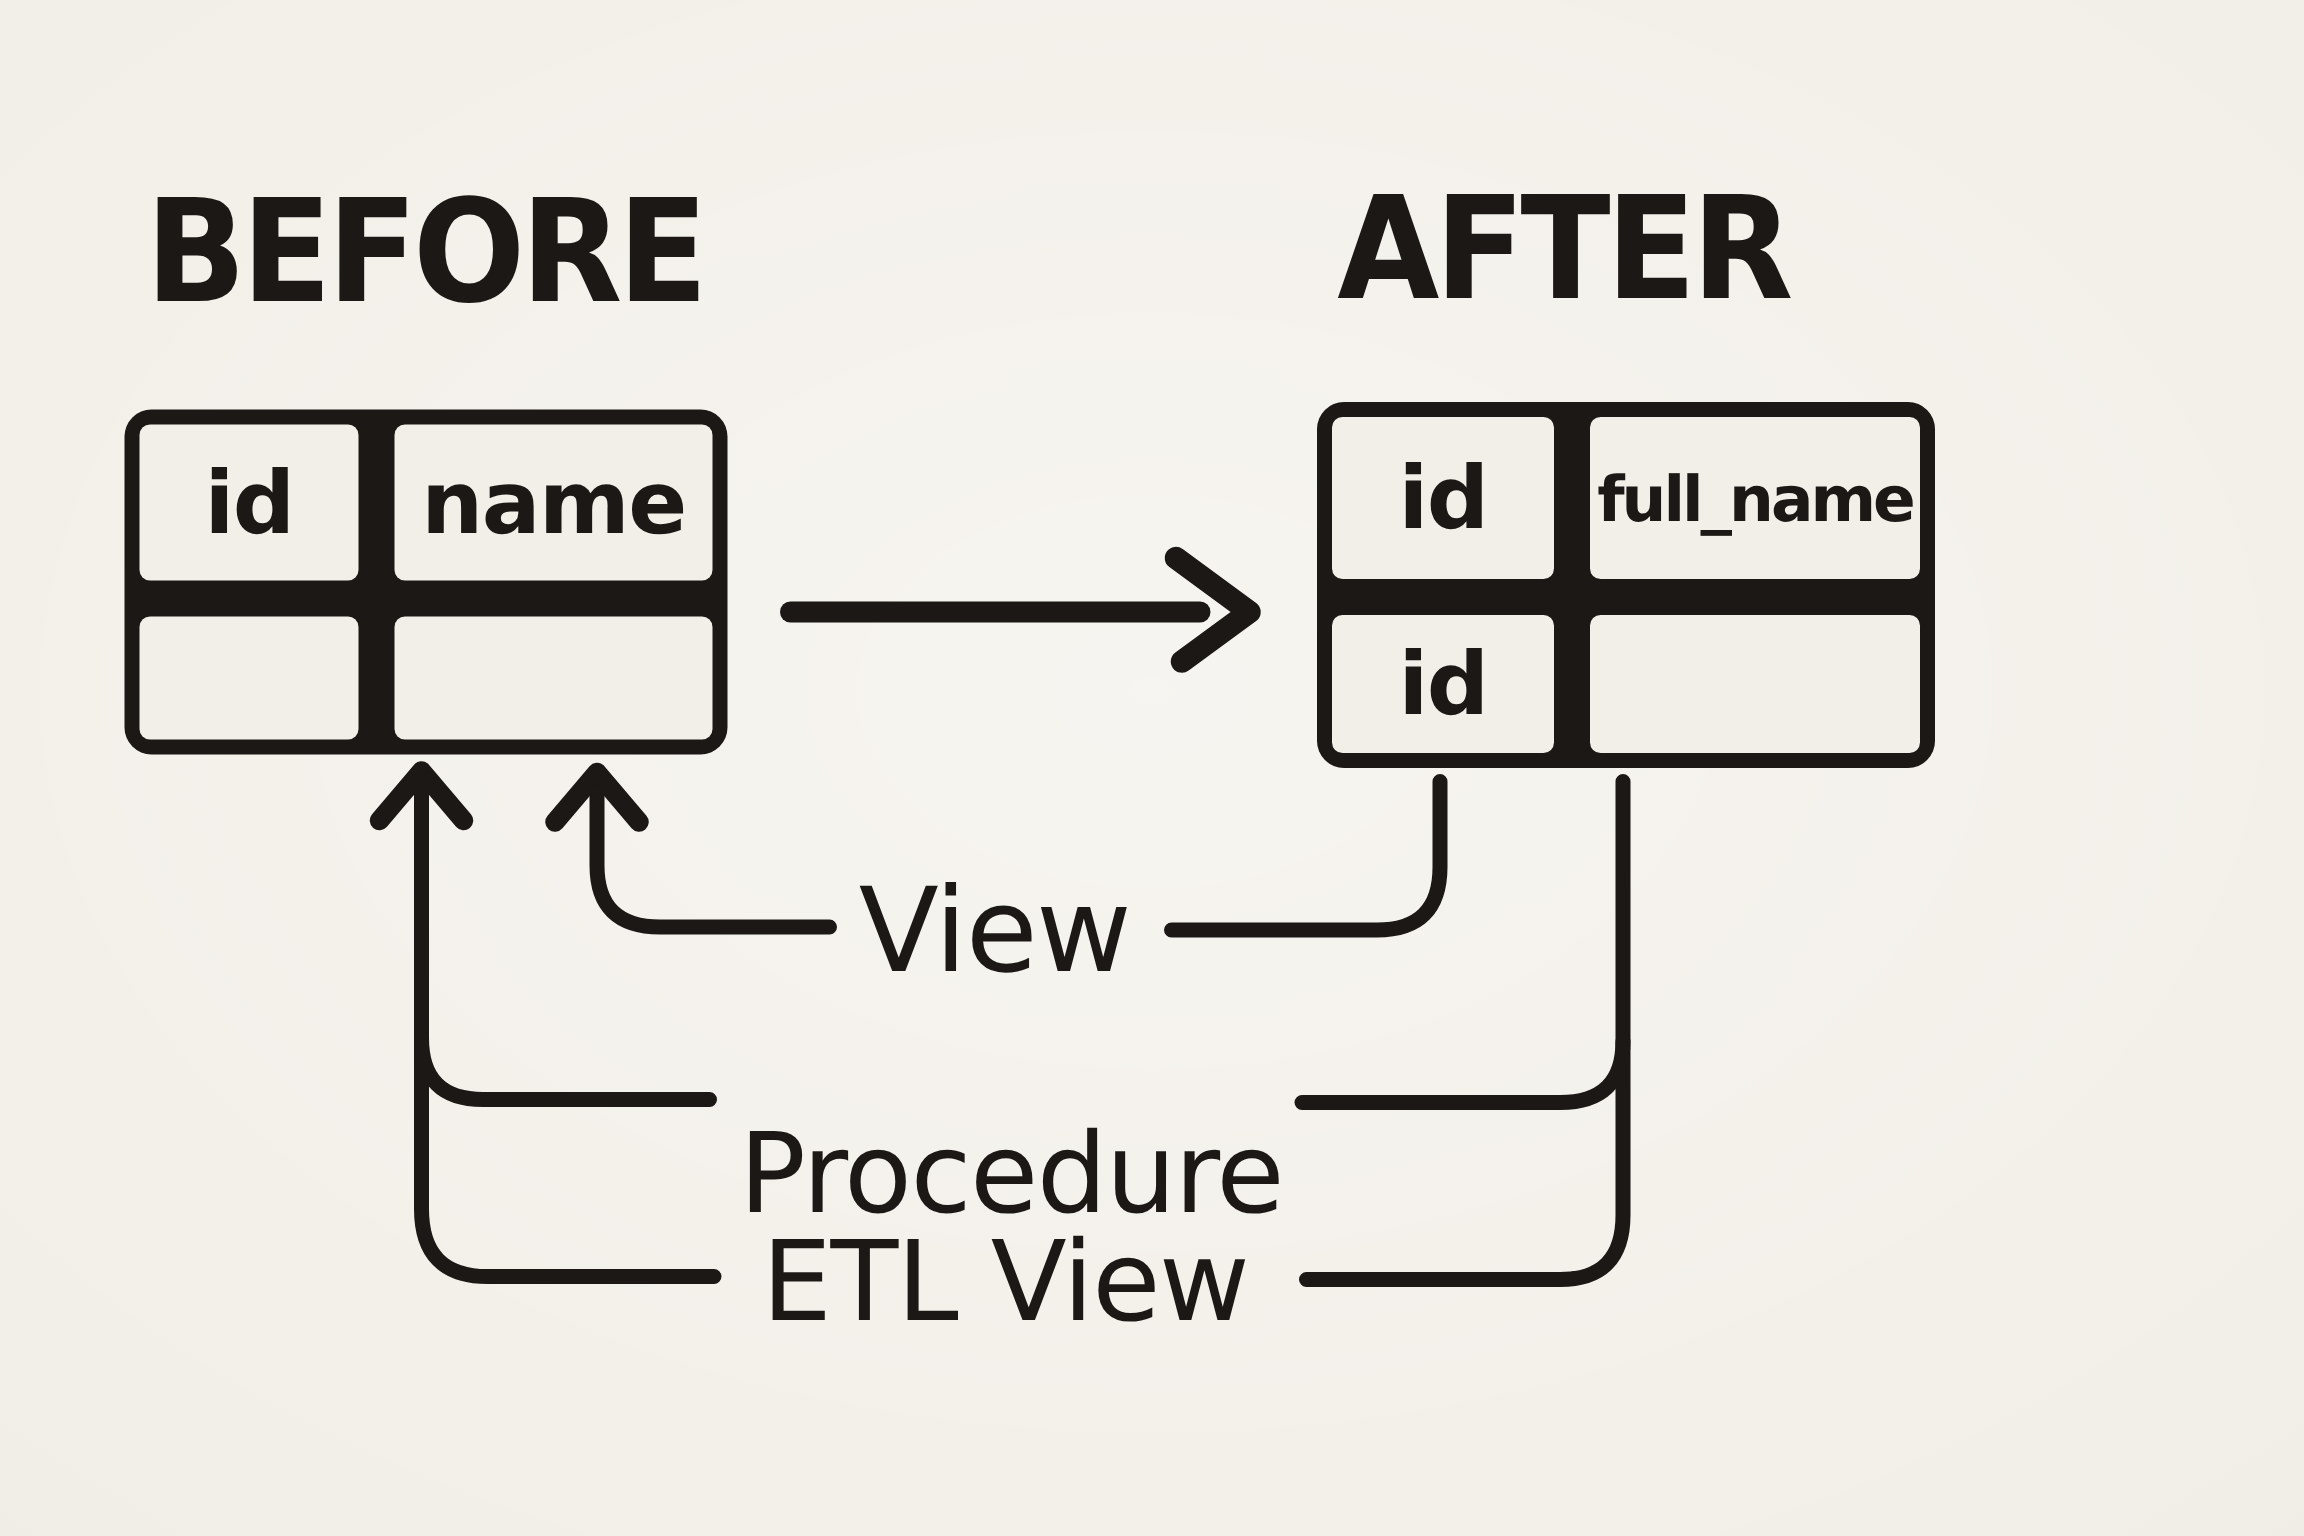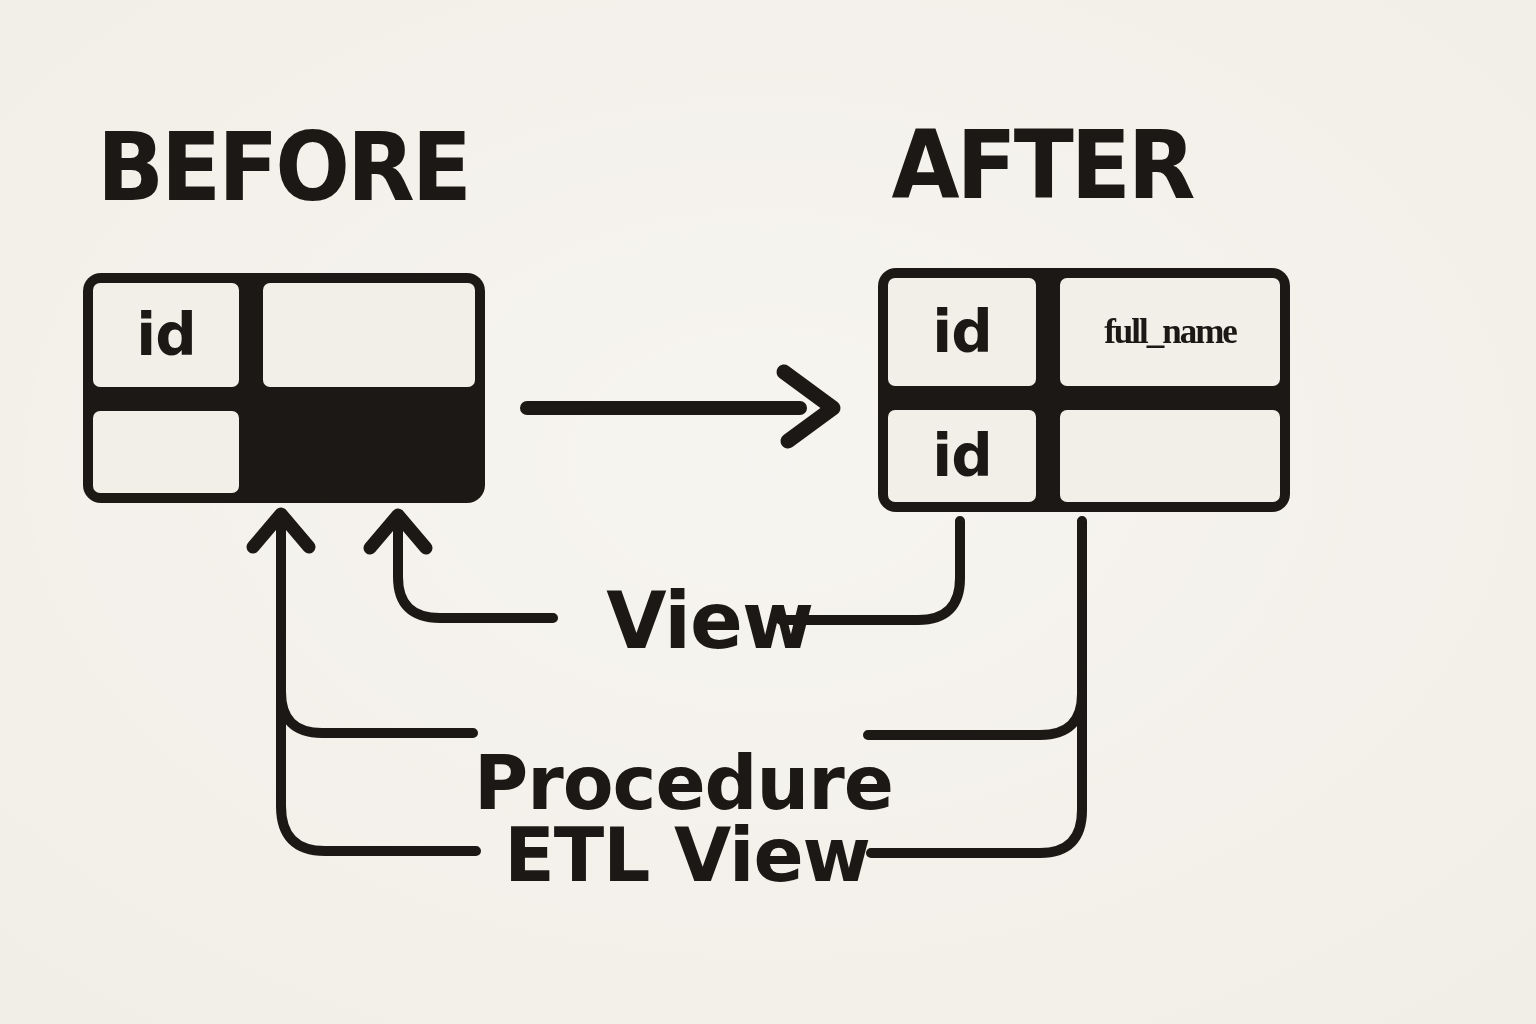--- a/index.html
+++ b/index.html
@@ -50,40 +50,40 @@
     background: var(--paper);
     border-radius: 7px;
     display: flex;
     align-items: center;
     justify-content: center;
     font-weight: 700;
     font-size: 58px;
     letter-spacing: -1px;
     white-space: nowrap;
   }
-  .cell.small-text { font-size: 35px; letter-spacing: -2px; font-family: Liberation Serif, serif; }
+  .cell.small-text { font-size: 42px; letter-spacing: -2px; }
 
   #before-table {
     left: 83px; top: 273px;
     width: 402px; height: 230px;
     grid-template-columns: 146px 1fr;
     grid-template-rows: 104px 1fr;
   }
   #after-table {
     left: 878px; top: 268px;
     width: 412px; height: 244px;
     grid-template-columns: 148px 1fr;
     grid-template-rows: 108px 1fr;
   }
 
   
   .conn-label {
-    font-weight: 700;
+    font-weight: 400;
     line-height: 1;
-    text-align: right;
+    text-align: center;
     white-space: nowrap;
     letter-spacing: -1px;
   }
   #view-label      { left: 513px; top: 582px; width: 300px; font-size: 78px; }
   #procedure-label { left: 474px; top: 746px; width: 400px; font-size: 74px; }
   #etl-flow-label  { left: 470px; top: 818px; width: 400px; font-size: 74px; }
 
   
   #connector-layer {
     left: 0; top: 0;
@@ -98,20 +98,21 @@
   }
 </style>
 </head>
 <body>
 
 <div class="abs title" style="left:93px;  top:124px;">BEFORE</div>
 <div class="abs title" style="left:852px; top:122px;">AFTER</div>
 
 <div id="before-table" class="abs sketch-table">
   <div class="cell">id</div>
+  <div class="cell">name</div>
   <div class="cell"></div>
   <div class="cell"></div>
 </div>
 
 <div id="after-table" class="abs sketch-table">
   <div class="cell">id</div>
   <div class="cell small-text">full_name</div>
   <div class="cell">id</div>
   <div class="cell"></div>
 </div>

